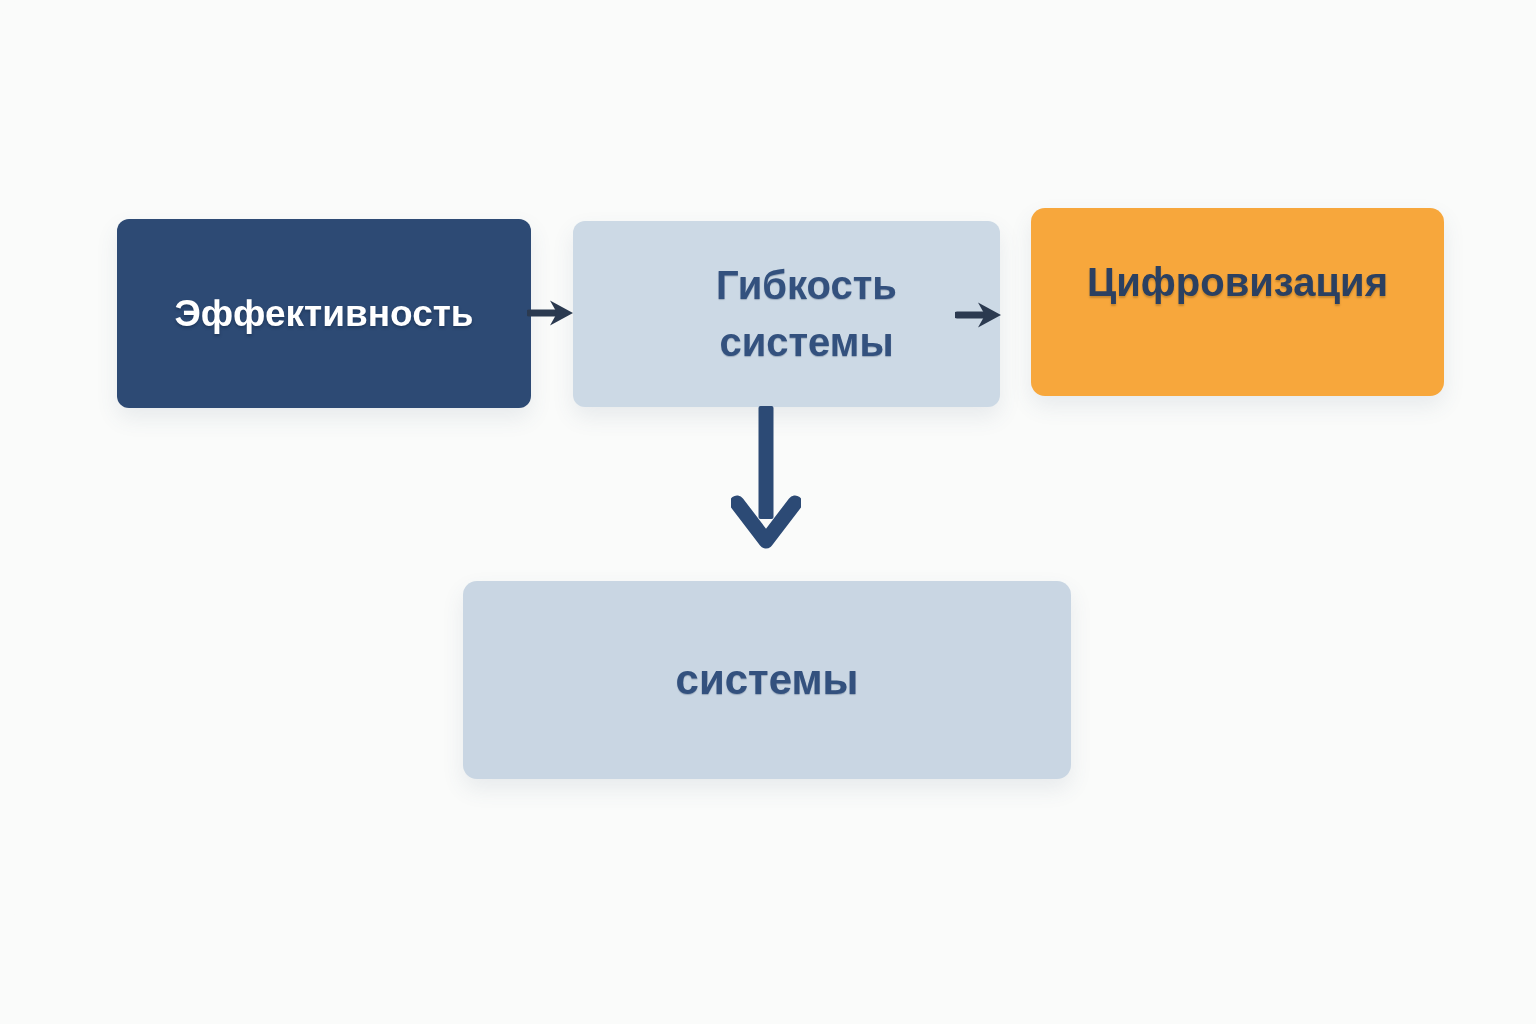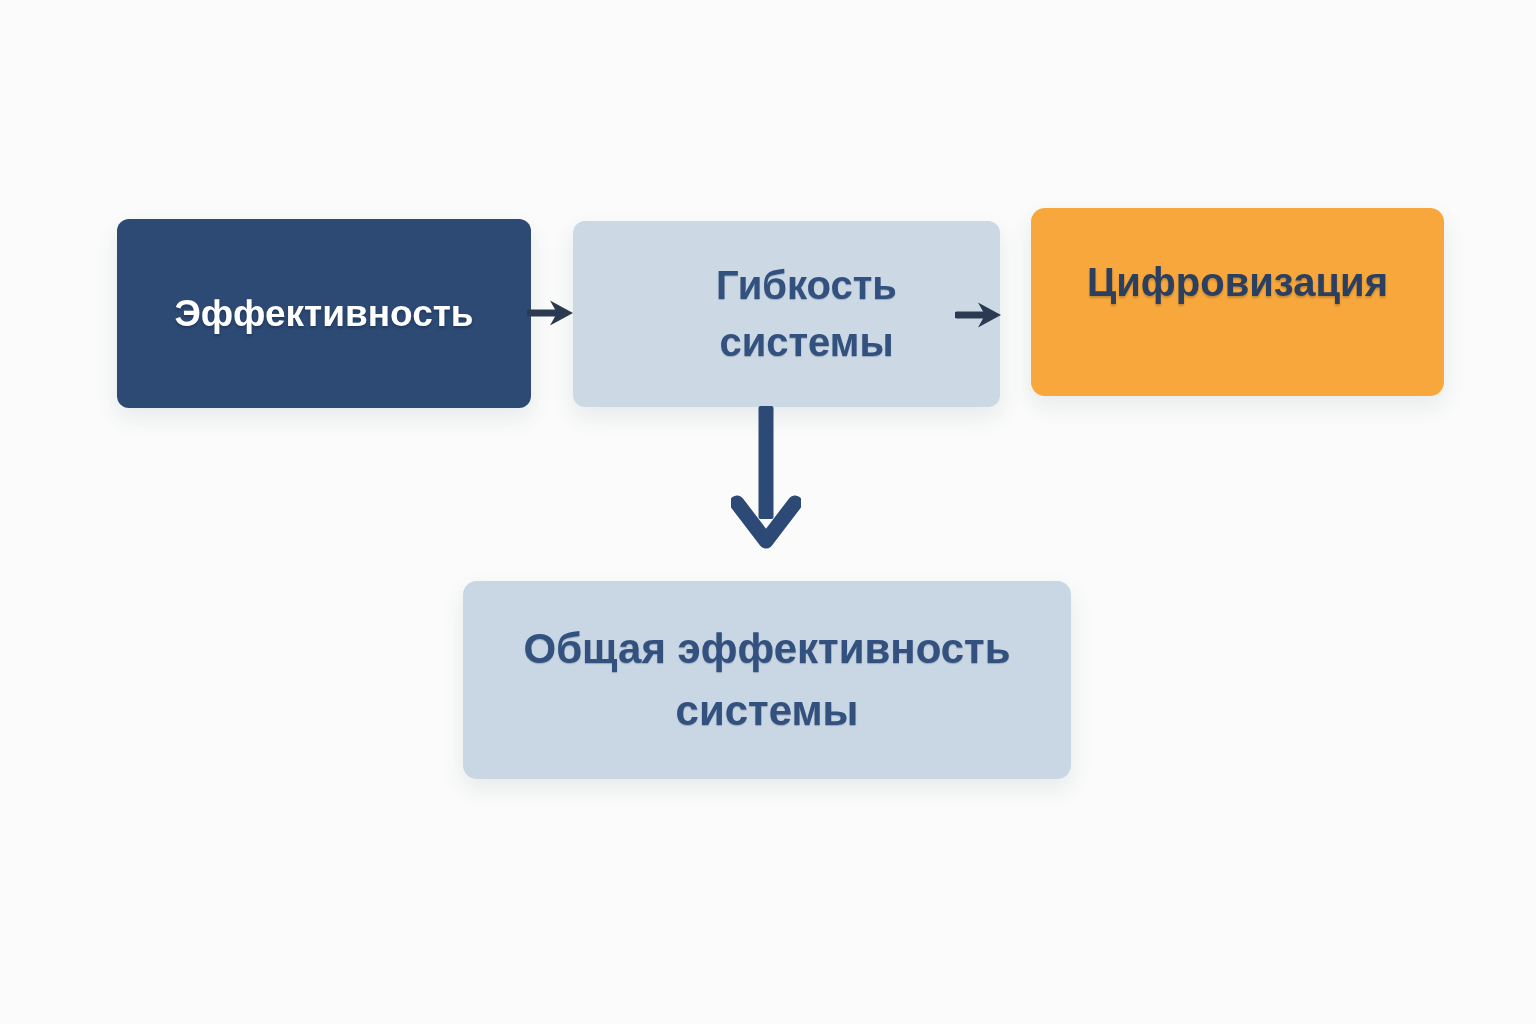--- a/index.html
+++ b/index.html
@@ -100,18 +100,17 @@
     </div>
   </div>
 
   <svg class="arrow arrow-down" width="70" height="148" viewBox="0 0 70 148">
     <rect x="27.5" y="0" width="15" height="113" rx="2" style="fill: rgb(44, 74, 117);"></rect>
     <path d="M6 97 L35 135 L64 97" fill="none" stroke-width="15" stroke-linecap="round" stroke-linejoin="round" style="stroke: rgb(44, 74, 117);"></path>
   </svg>
 
   <div class="node node-overall" style="background: rgb(201, 214, 227); color: rgb(51, 81, 126);">
     <div class="node-label">
-      <span class="line">Общая эффективность</span>
       <span class="line">системы</span>
     </div>
   </div>
 
 </div>
 
 </body></html>

